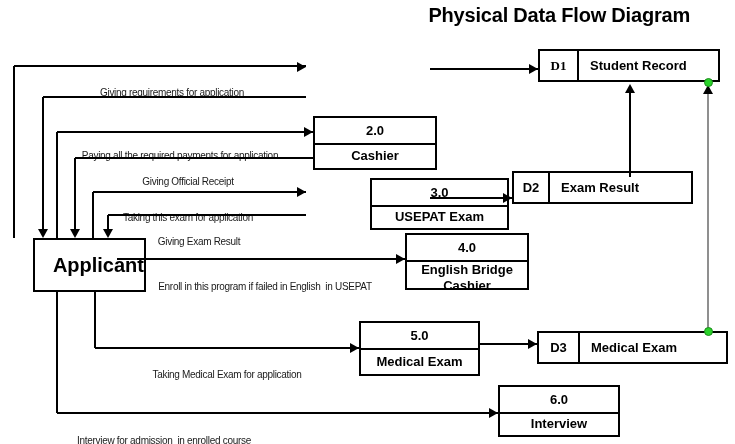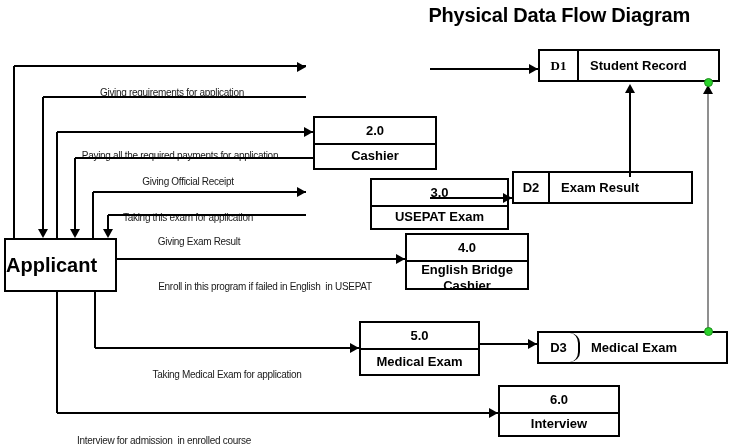--- a/index.html
+++ b/index.html
@@ -1,22 +1,22 @@
 <!DOCTYPE html>
 <html><head>
 <meta charset="utf-8">
 <style>
   html,body{margin:0;padding:0;background:#ffffff;}
   .canvas{position:relative;width:735px;height:444px;background:#ffffff;
           font-family:"Liberation Sans",sans-serif;color:#000;overflow:hidden;}
   .title{position:absolute;left:0;top:4px;width:690px;text-align:right;
          font-size:20px;font-weight:bold;letter-spacing:-0.2px;}
   .entity{position:absolute;box-sizing:border-box;border:2px solid #000;background:#fff;
-          display:flex;align-items:center;justify-content:flex-start;
-          font-size:20px;font-weight:bold;}
+          display:flex;align-items:center;justify-content:flex-end;
+          font-size:20px;font-weight:bold;margin-left:29px;}
   .process{position:absolute;box-sizing:border-box;border:2px solid #000;background:#fff;
            display:flex;flex-direction:column;font-size:13px;font-weight:bold;text-align:center;}
   .pid{height:25px;line-height:25px;border-bottom:2px solid #000;}
   .pname{flex:1;display:flex;align-items:center;justify-content:center;line-height:1.25;padding:0 2px;}
   .store{position:absolute;box-sizing:border-box;border:2px solid #000;background:#fff;
          display:flex;font-size:13px;font-weight:bold;}
   .dsid{border-right:2px solid #000;display:flex;align-items:center;justify-content:center;}
   .dsname{flex:1;display:flex;align-items:center;padding-left:11px;}
   .ln{position:absolute;background:#000;}
   .ln-gray{position:absolute;background:#8f8f8f;}
@@ -63,21 +63,21 @@
 
   <div class="store" style="left:538px;top:49px;width:182px;height:33px;">
     <div class="dsid" style="width:37px;font-family:Liberation Serif, serif;">D1</div>
     <div class="dsname">Student Record</div>
   </div>
   <div class="store" style="left:512px;top:171px;width:181px;height:33px;">
     <div class="dsid" style="width:34px;">D2</div>
     <div class="dsname">Exam Result</div>
   </div>
   <div class="store" style="left:537px;top:331px;width:191px;height:33px;">
-    <div class="dsid" style="width:39px;border-radius:10px;">D3</div>
+    <div class="dsid" style="width:39px;">D3</div>
     <div class="dsname">Medical Exam</div>
   </div>
 
   <div class="ln" style="left:14px;top:65.3px;width:292px;height:1.5px;"></div>
   <div class="ln" style="left:13.3px;top:66px;width:1.5px;height:172px;"></div>
   <div class="ar ar-r" style="left:297px;top:61.5px;"></div>
   <div class="flabel" style="left:172px;top:49px;">Giving requirements for application</div>
 
   <div class="ln" style="left:43px;top:96.3px;width:263px;height:1.5px;"></div>
   <div class="ln" style="left:42.3px;top:97px;width:1.5px;height:134px;"></div>

